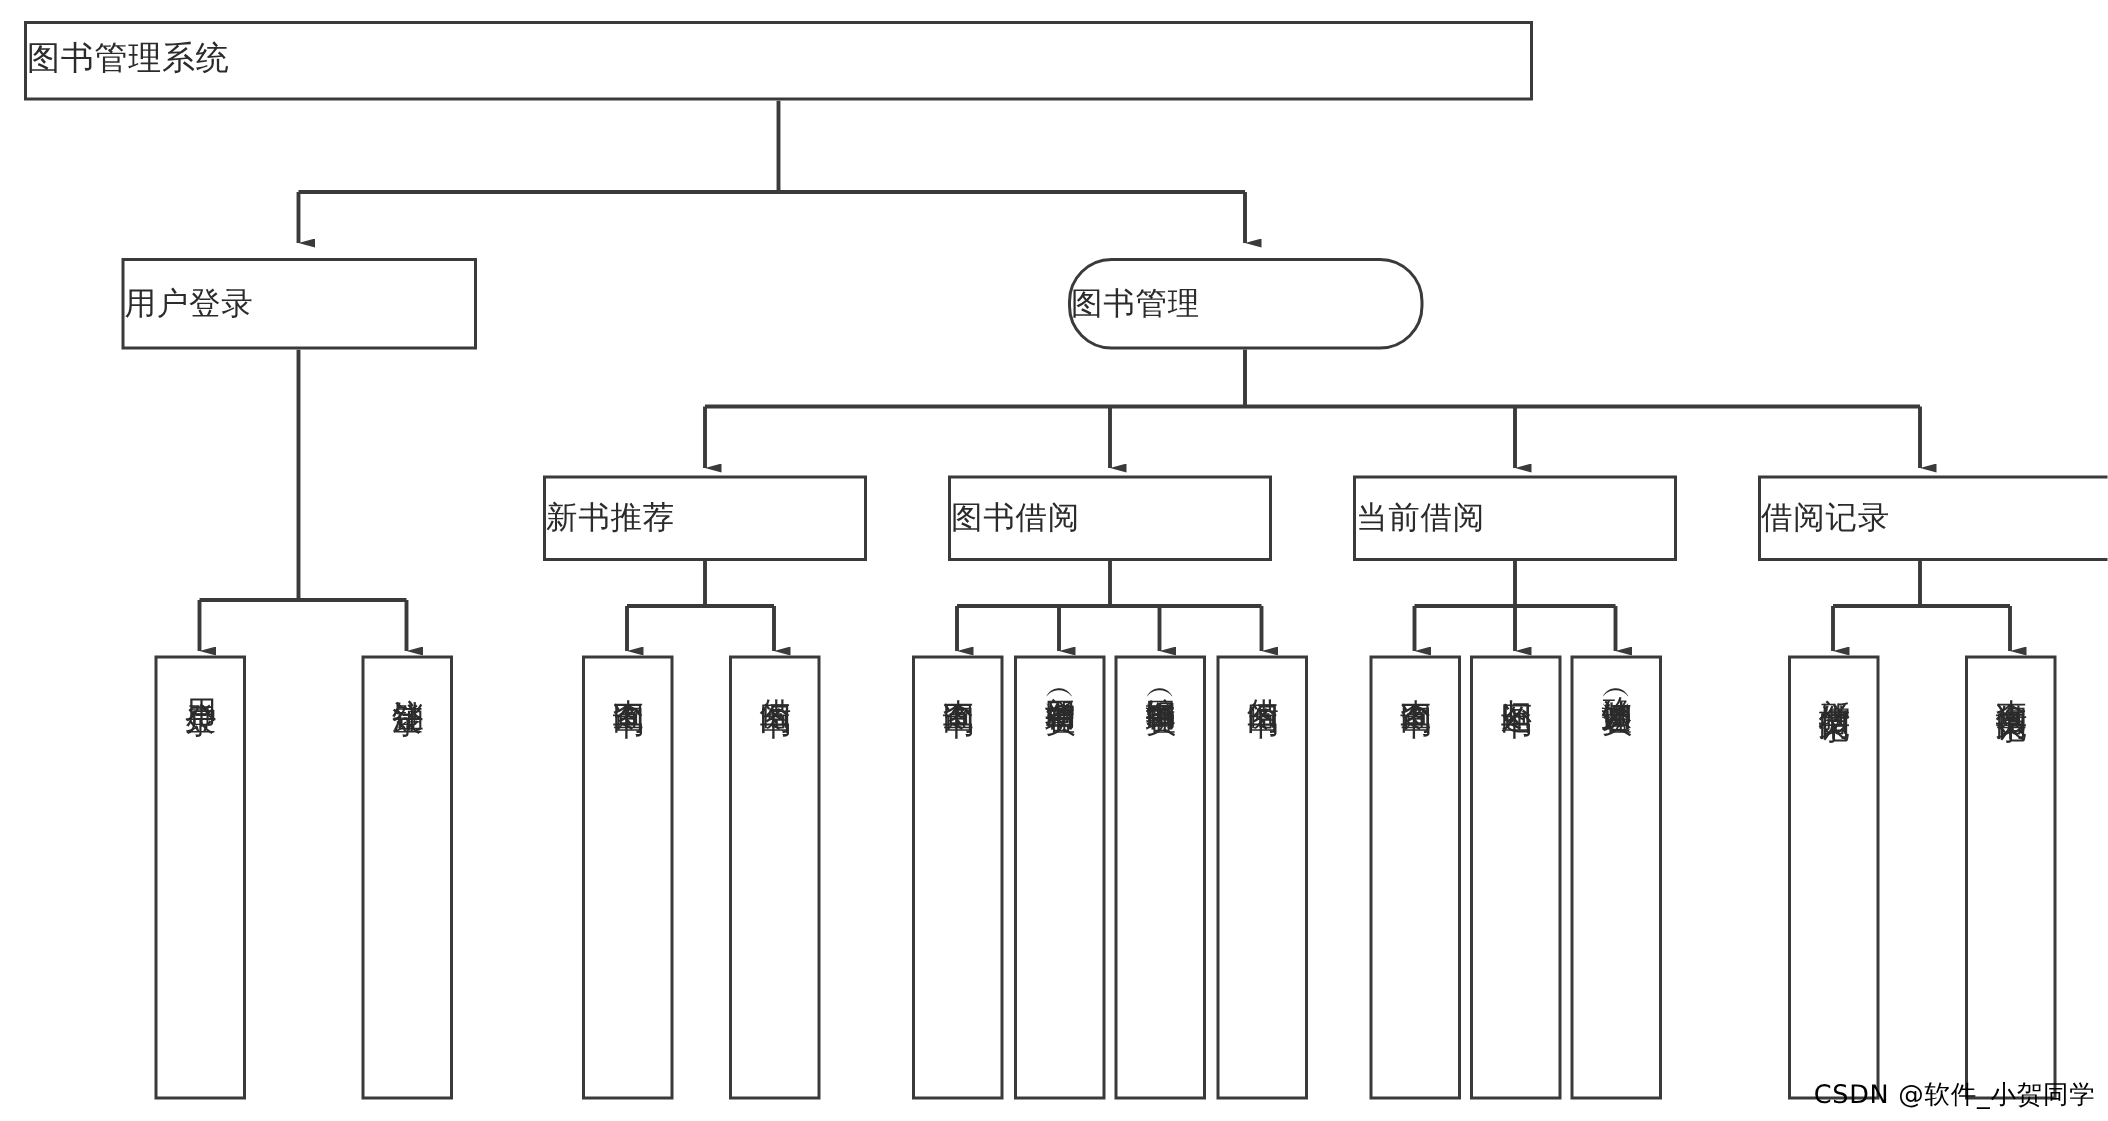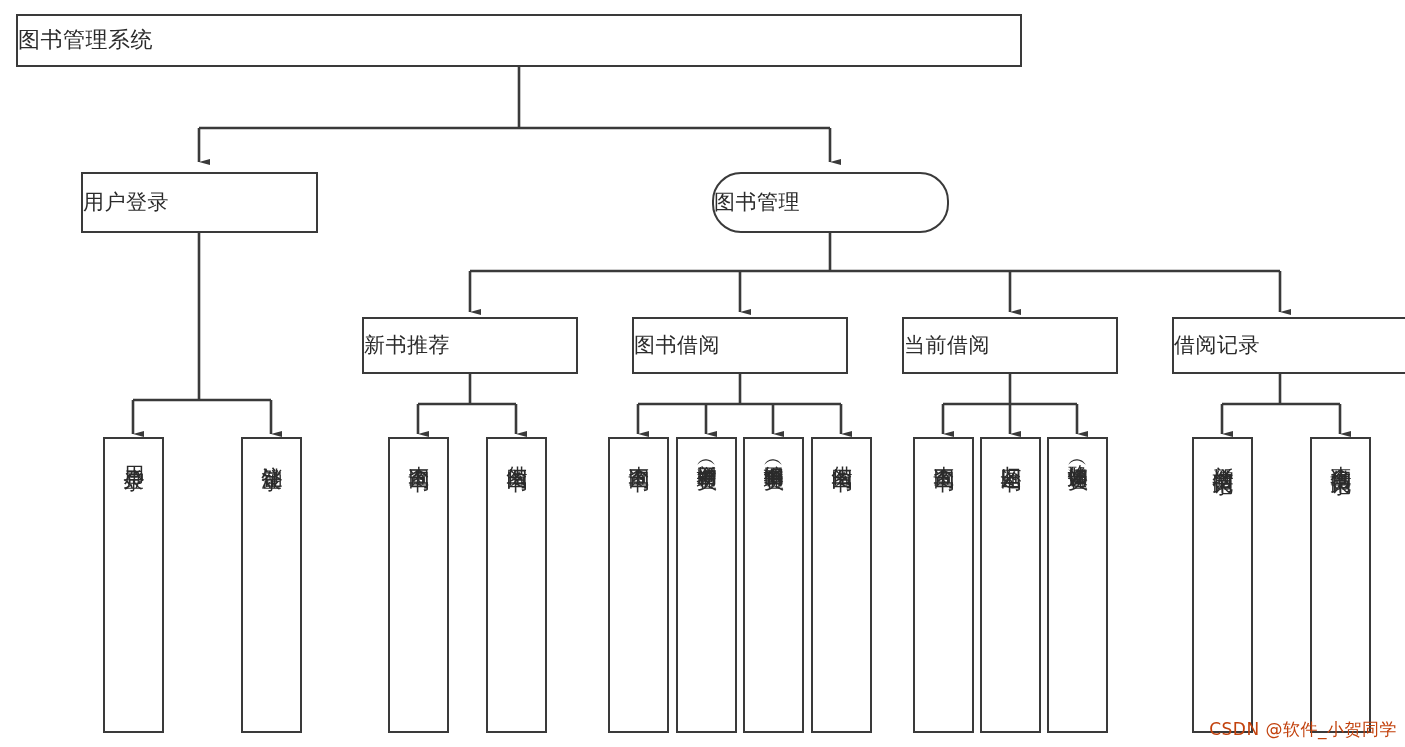--- a/index.html
+++ b/index.html
@@ -38,21 +38,21 @@
     line-height:1.28;
     letter-spacing:2px;
     white-space:nowrap;
   }
   .node.v.tall .vtext{ font-size:20px; letter-spacing:1px; }
 
   .watermark{
     position:absolute;
     right:8px;bottom:6px;
     font-size:17px;
-    color:#c2410c;
+    color:#000000;
     white-space:nowrap;
     letter-spacing:.5px;
   }
 </style>
 </head>
 <body>
 
 <div id="canvas">
 
   <svg id="edges" viewBox="0 0 1405 747">

